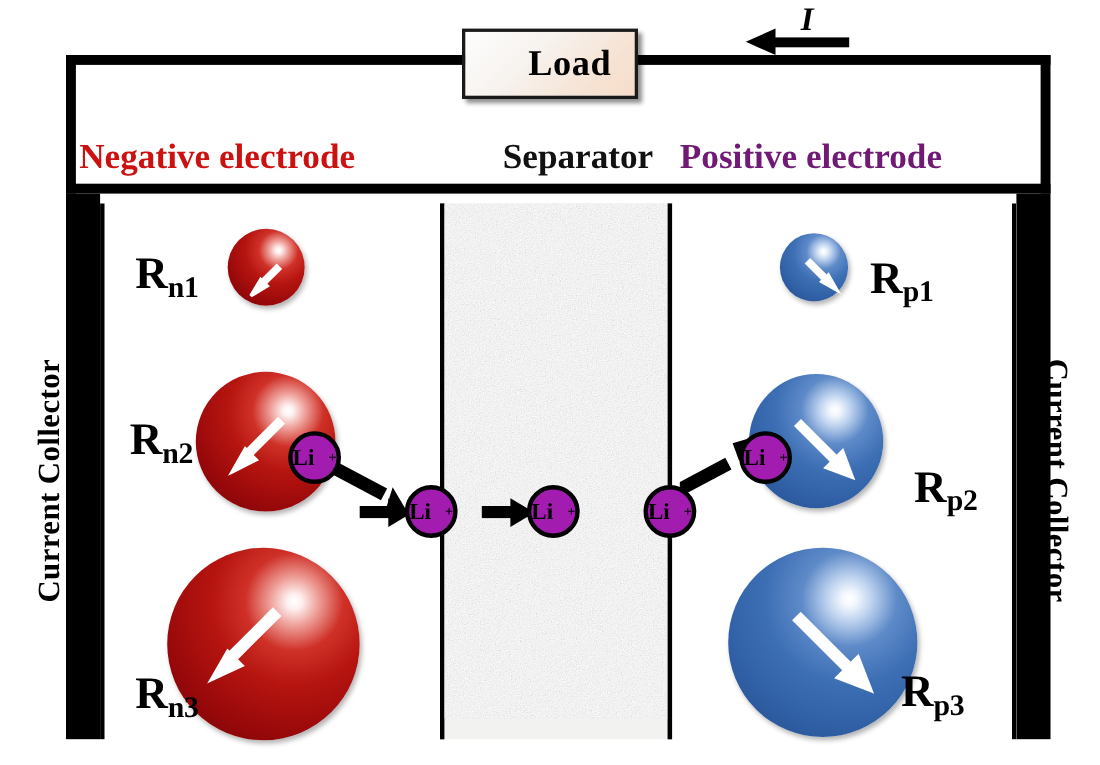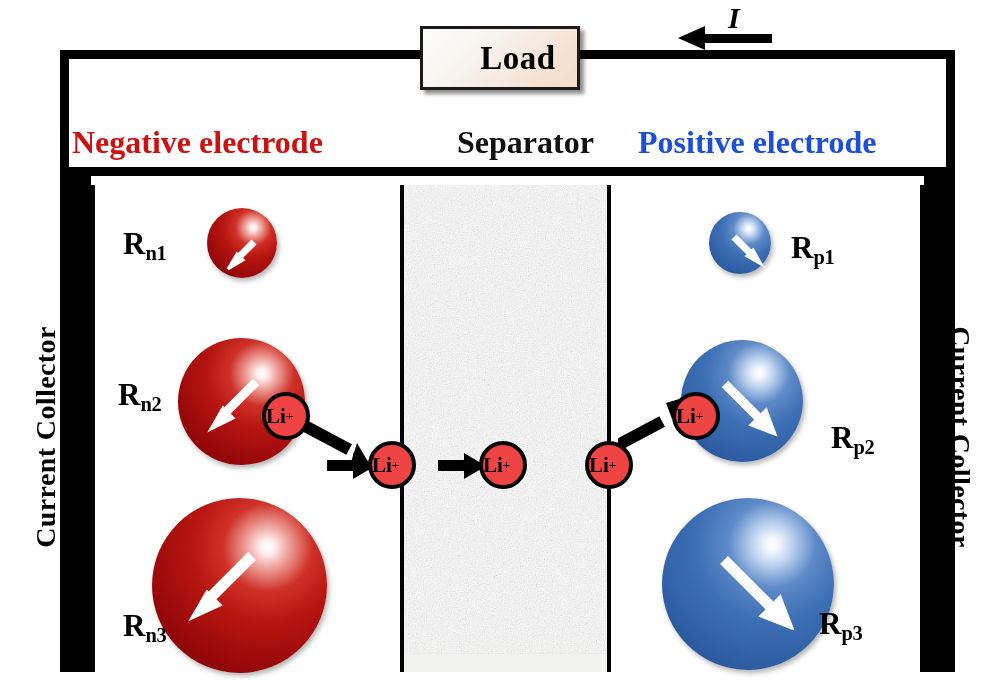--- a/index.html
+++ b/index.html
@@ -171,21 +171,21 @@
     position: absolute;
     top: 126px;
     font-size: 32px;
     font-weight: bold;
     white-space: nowrap;
     z-index: 5;
     line-height: 1;
   }
   .label-negative { left: 72px;  color: #CC1111; }
   .label-separator{ left: 417px; color: #111111; margin-left: 40px; }
-  .label-positive { left: 638px; color: #1d4ed8; }
+  .label-positive { left: 618px; color: #701a75; }
 
   
   .particle {
     position: absolute;
     border-radius: 50%;
     z-index: 3;
   }
   .particle.red {
     background:
       radial-gradient(circle at 66% 28%,
@@ -212,21 +212,21 @@
   
   .radius-arrow {
     position: absolute;
     z-index: 4;
     pointer-events: none;
   }
 
   
   .r-label {
     position: absolute;
-    font-size: 31px;
+    font-size: 41px;
     font-weight: bold;
     color: #000;
     z-index: 5;
     white-space: nowrap;
     line-height: 1;
   }
   .r-label sub {
     font-size: 0.66em;
     font-weight: bold;
     vertical-align: -0.28em;
@@ -237,26 +237,26 @@
   .l-rn3 { left: 123px; top: 610px; }
   .l-rp1 { left: 791px; top: 232px; }
   .l-rp2 { left: 803px; top: 422px; margin-left: 28px; }
   .l-rp3 { left: 819px; top: 608px; text-align: right; }
 
   
   .li-ion {
     position: absolute;
     width: 48px; height: 48px;
     border-radius: 50%;
-    background: #ef4444;
+    background: #a21caf;
     border: 4px solid #000;
     box-sizing: border-box;
     display: flex;
     align-items: center;
-    justify-content: flex-start;
+    justify-content: space-between;
     z-index: 8;
     font-size: 21px;
     font-weight: bold;
     color: #000;
     line-height: 1;
   }
   .li-ion sup {
     font-size: 0.62em;
     vertical-align: 0.52em;
     font-weight: bold;

